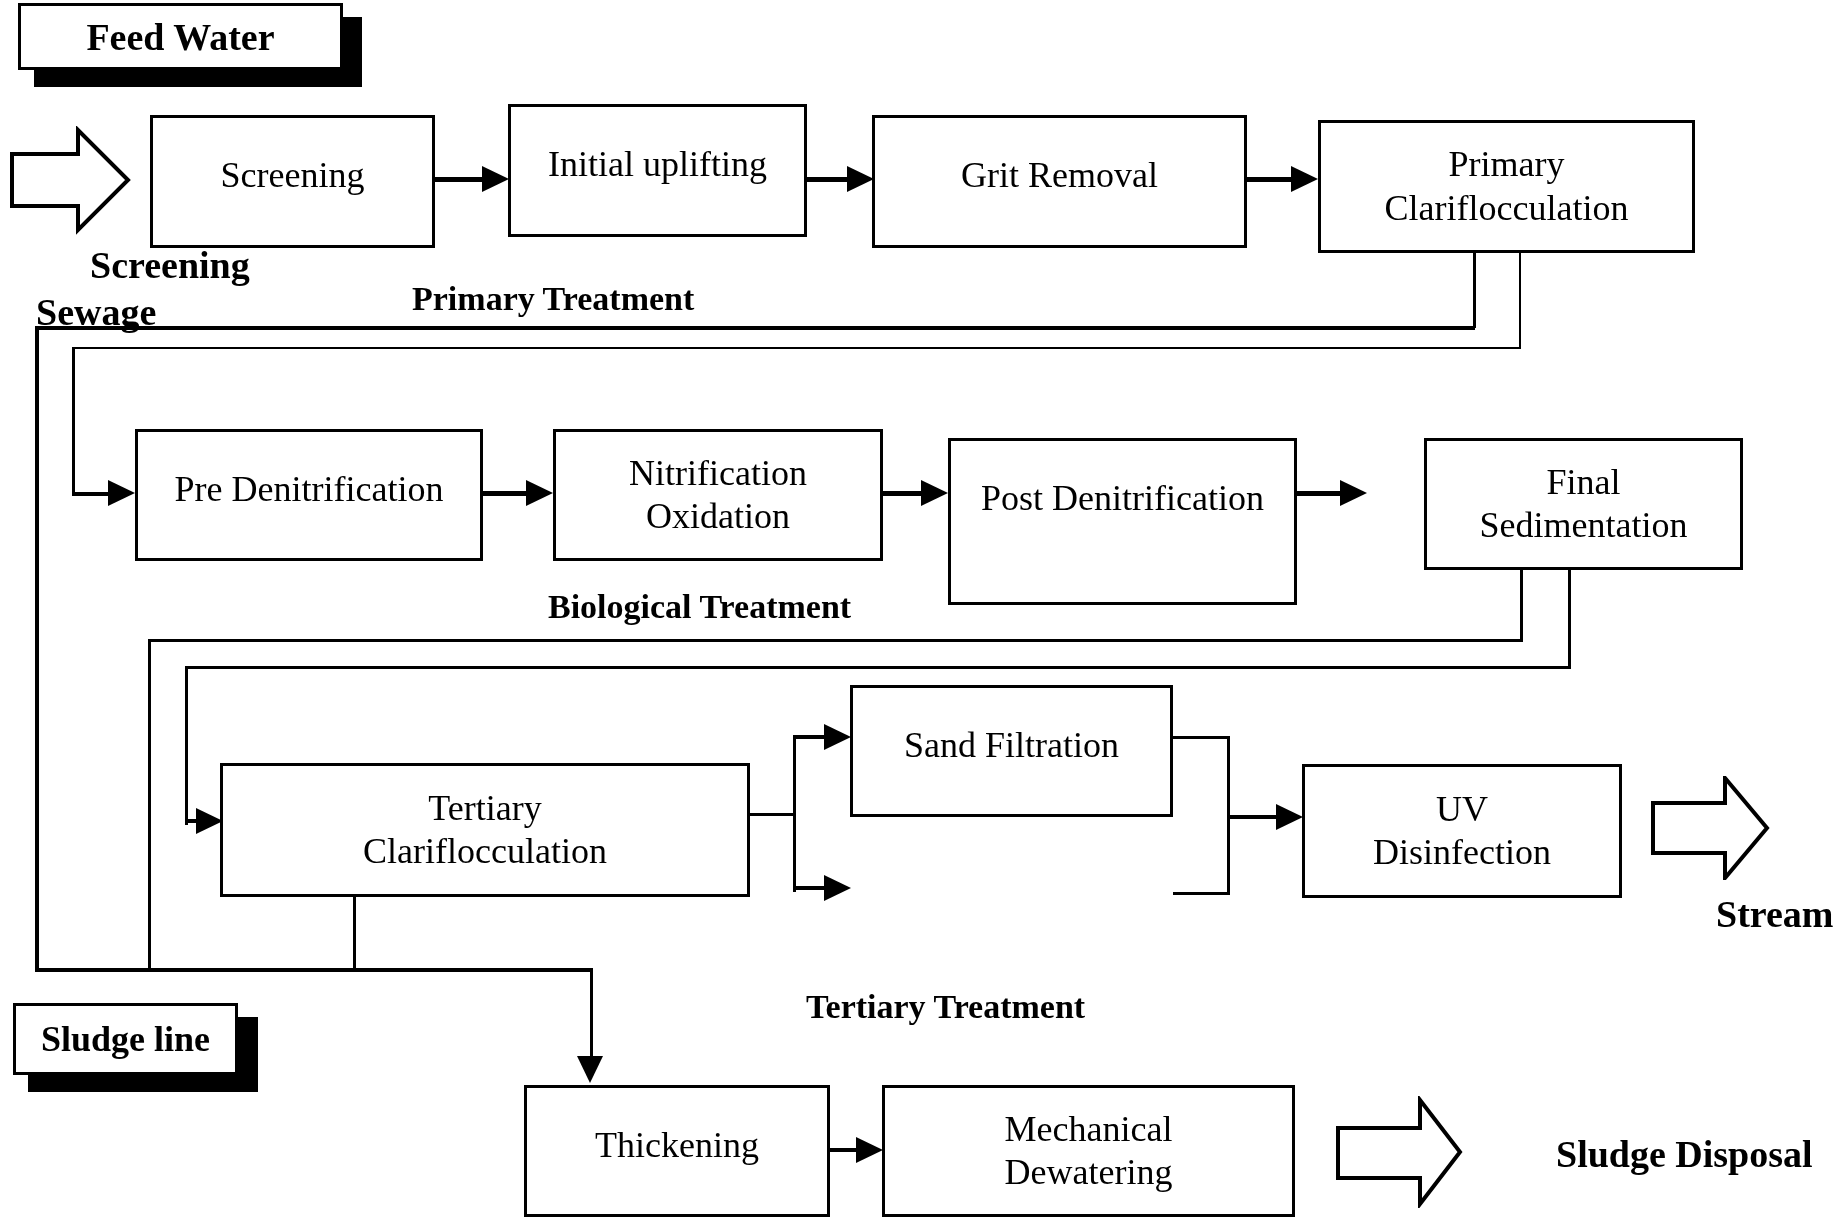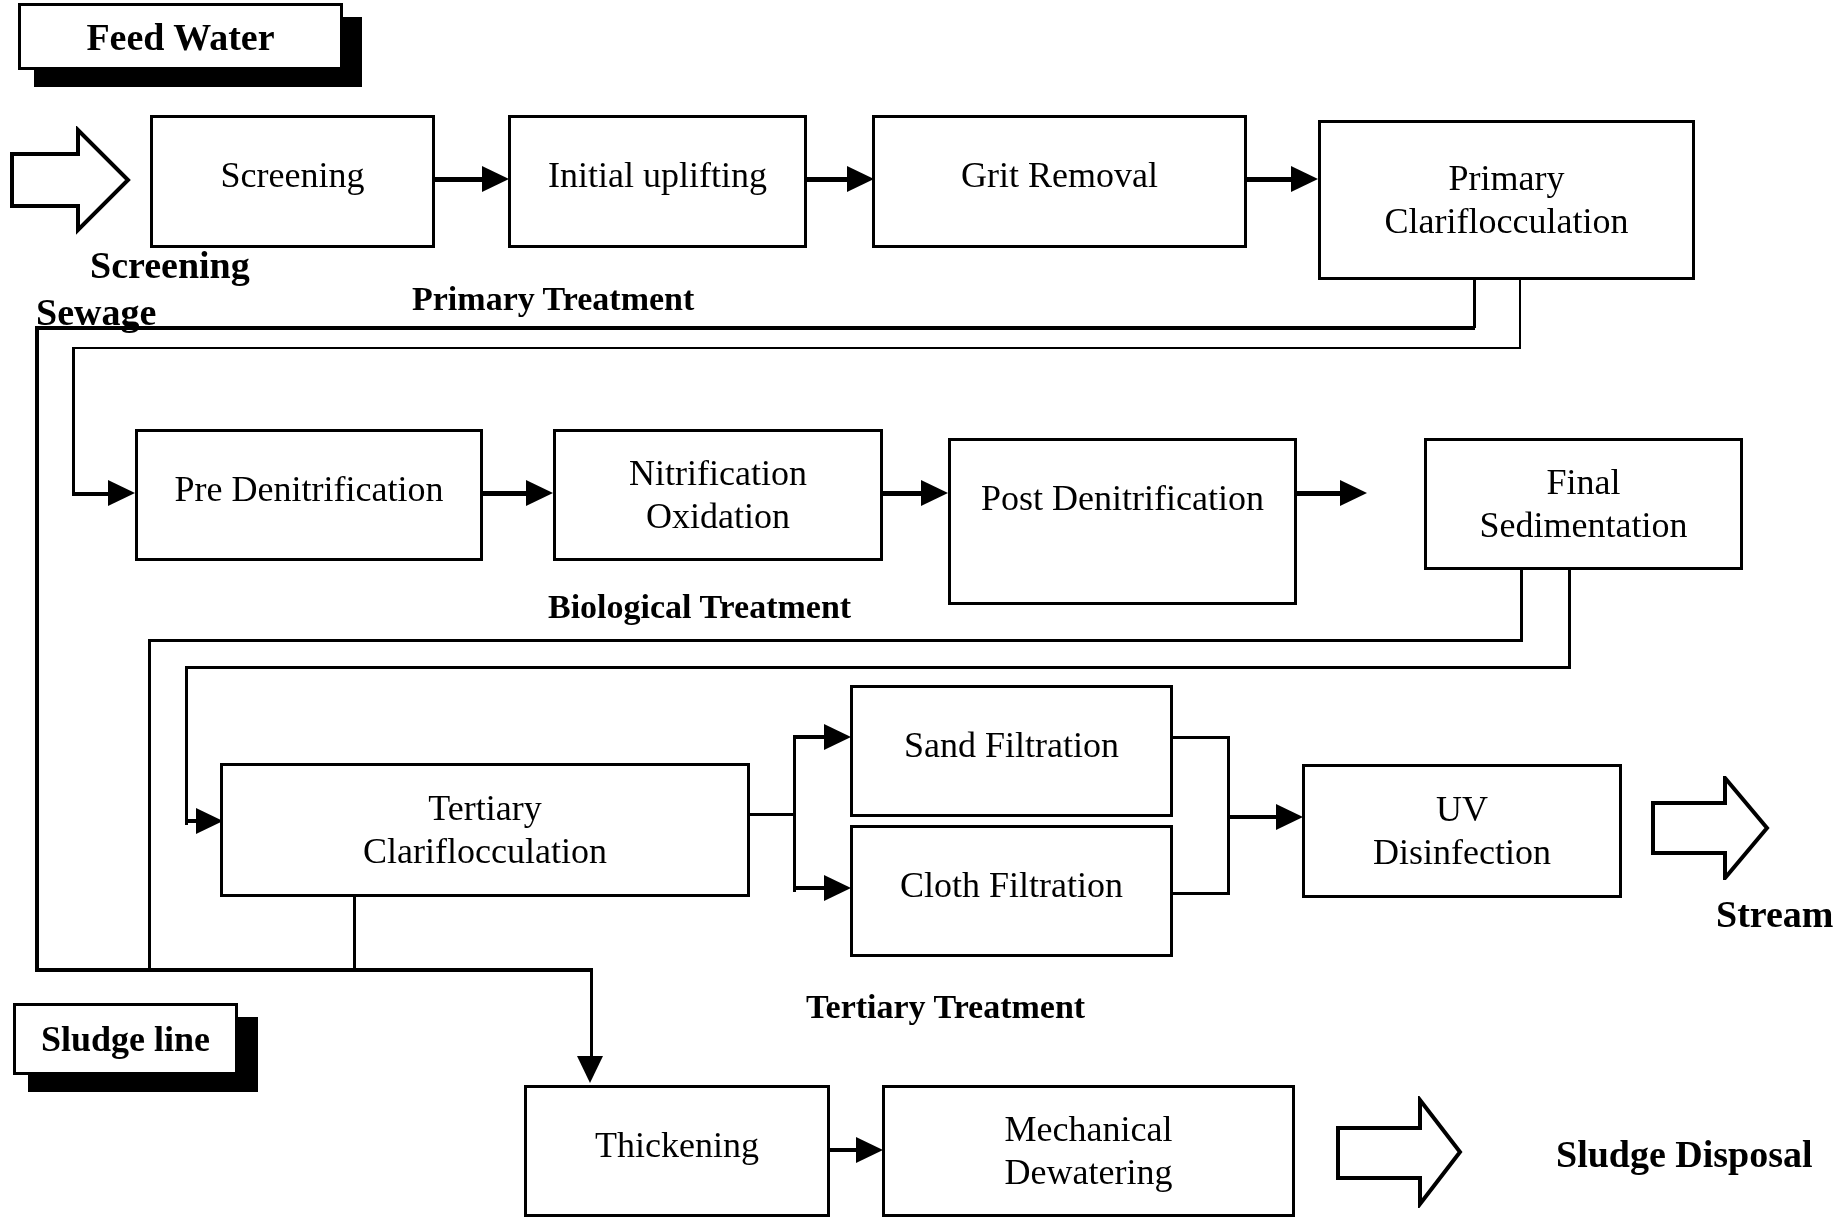--- a/index.html
+++ b/index.html
@@ -90,27 +90,27 @@
   <div class="vline" style="left:353px;top:897px;width:3px;height:75px"></div>
   <div class="hline" style="left:35px;top:968px;width:557px;height:4px"></div>
   <div class="vline" style="left:590px;top:968px;width:3px;height:88px"></div>
   <div class="ah-d" style="left:577px;top:1056px"></div>
   <div class="hline" style="left:830px;top:1148px;width:30px;height:4px"></div>
   <div class="ah-r" style="left:856px;top:1137px"></div>
 
   <div class="pbox single" style="left:150px;top:115px;width:285px;height:133px">
     <span>Screening</span>
   </div>
-  <div class="pbox single" style="left:508px;top:115px;width:299px;height:133px">
+  <div class="pbox single" style="left:508px;top:104px;width:299px;height:133px">
     <span>Initial uplifting</span>
   </div>
   <div class="pbox single" style="left:872px;top:115px;width:375px;height:133px">
     <span>Grit Removal</span>
   </div>
-  <div class="pbox two" style="left:1318px;top:120px;width:377px;height:160px">
+  <div class="pbox two" style="left:1318px;top:120px;width:377px;height:133px">
     <span>Primary</span>
     <span>Clariflocculation</span>
   </div>
 
   <div class="pbox single" style="left:135px;top:429px;width:348px;height:132px">
     <span>Pre Denitrification</span>
   </div>
   <div class="pbox two" style="left:553px;top:429px;width:330px;height:132px">
     <span>Nitrification</span>
     <span>Oxidation</span>
@@ -122,23 +122,20 @@
     <span>Final</span>
     <span>Sedimentation</span>
   </div>
 
   <div class="pbox two" style="left:220px;top:763px;width:530px;height:134px">
     <span>Tertiary</span>
     <span>Clariflocculation</span>
   </div>
   <div class="pbox single" style="left:850px;top:685px;width:323px;height:132px">
     <span>Sand Filtration</span>
-  </div>
-  <div class="pbox single" style="left:850px;top:825px;width:323px;height:132px">
-    <span>Cloth Filtration</span>
   </div>
   <div class="pbox two" style="left:1302px;top:764px;width:320px;height:134px">
     <span>UV</span>
     <span>Disinfection</span>
   </div>
 
   <div class="pbox single" style="left:524px;top:1085px;width:306px;height:132px">
     <span>Thickening</span>
   </div>
   <div class="pbox two" style="left:882px;top:1085px;width:413px;height:132px">

